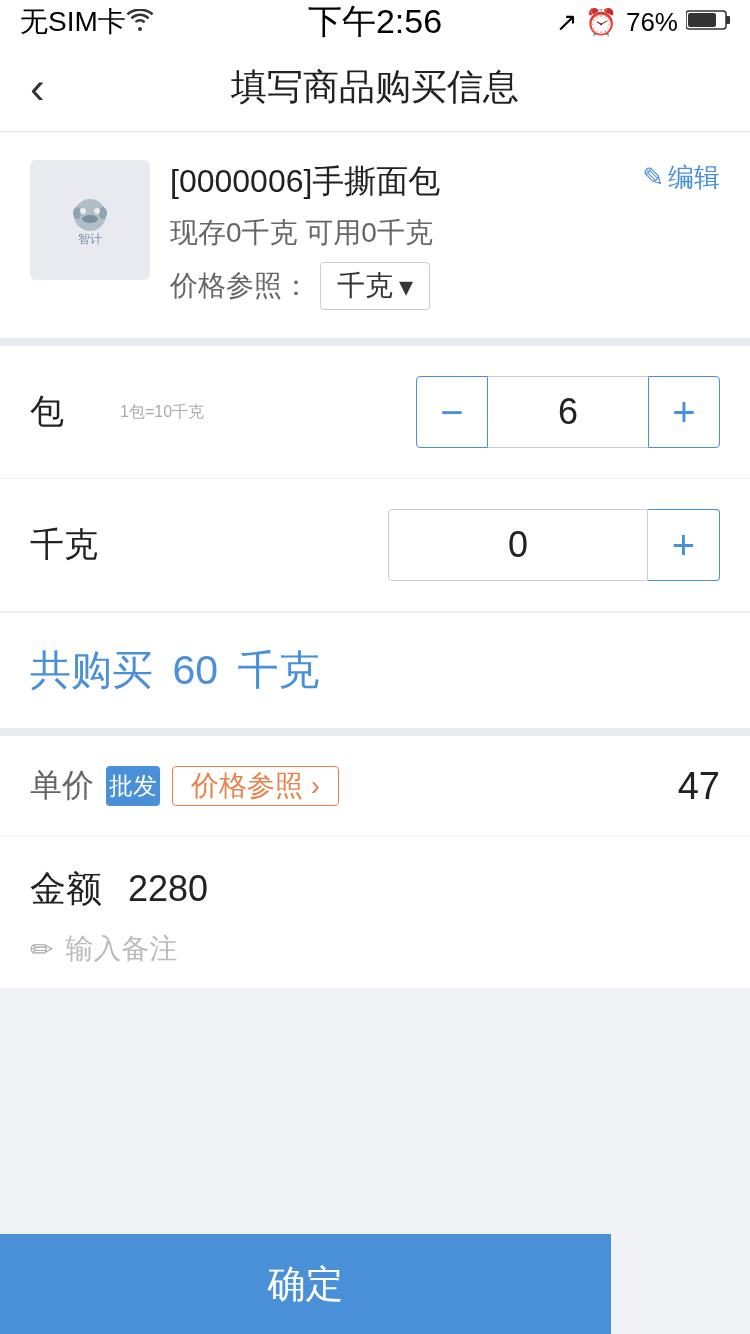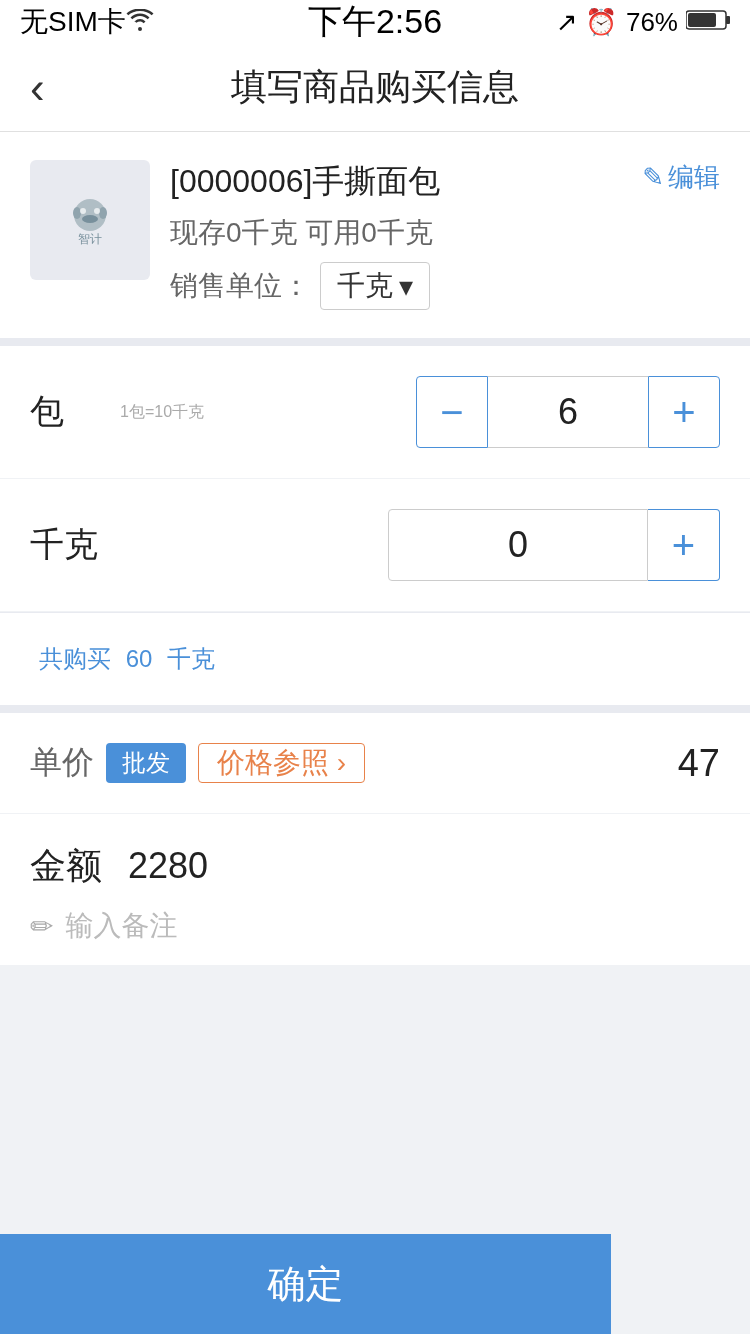--- a/index.html
+++ b/index.html
@@ -198,23 +198,22 @@
     
     .total-row {
       background: #fff;
       padding: 30px 30px;
       display: flex;
       align-items: center;
       justify-content: space-between;
       border-bottom: 8px solid #e8eaf0;
     }
     .total-text {
-      font-size: 24px;
-      color: #222;
-      margin-left: 9px;
+      font-size: 41px;
+      color: #222;
     }
     .total-text span { color: #4a90d9; font-weight: 500; }
     .record-batch-btn {
       border: 1.5px solid #4a90d9;
       color: #4a90d9;
       padding: 12px 28px;
       border-radius: 4px;
       font-size: 30px;
       background: #fff;
       cursor: pointer;
@@ -230,21 +229,21 @@
     }
     .price-label {
       font-size: 32px;
       color: #666;
       margin-right: 12px;
     }
     .price-tag {
       background: #4a90d9;
       color: #fff;
       font-size: 24px;
-      padding: 4px 16px;
+      padding: 4px 3px;
       border-radius: 4px;
       margin-right: 12px;
     }
     .price-ref-btn {
       border: 1.5px solid #e8824a;
       color: #e8824a;
       font-size: 28px;
       padding: 0 18px;
       border-radius: 4px;
       background: #fff;
@@ -346,21 +345,21 @@
       <ellipse cx="35" cy="34" rx="8" ry="4" fill="#78909c"></ellipse>
       <text x="35" y="58" text-anchor="middle" font-size="12" fill="#78909c">智计</text>
     </svg>
   </div>
   <div class="product-info">
     <div class="product-header">
       <div>
         <div class="product-name">[0000006]手撕面包</div>
         <div class="product-stock">现存0千克  可用0千克</div>
         <div class="product-unit">
-          <span>销售单位：</span>
+          <span>价格参照：</span>
           <div class="unit-select">
             <span>千克</span>
             <span>▾</span>
           </div>
         </div>
       </div>
       <div class="edit-btn">
         <span>✎</span>
         <span>编辑</span>
       </div>

